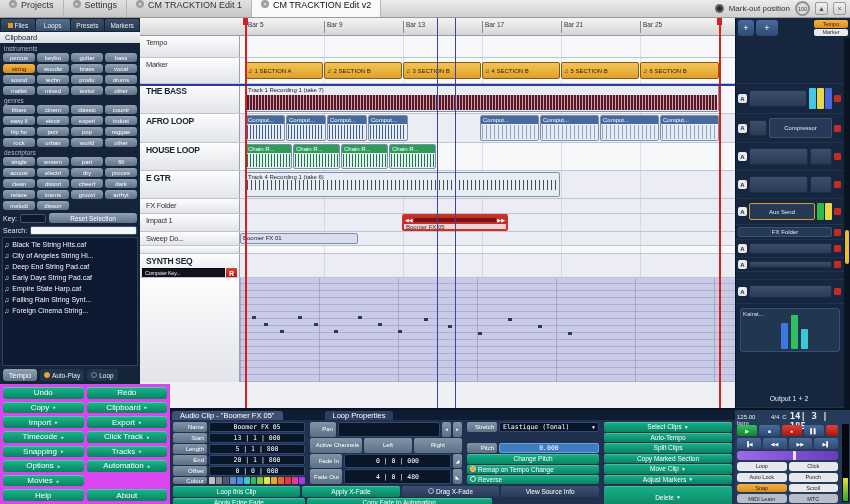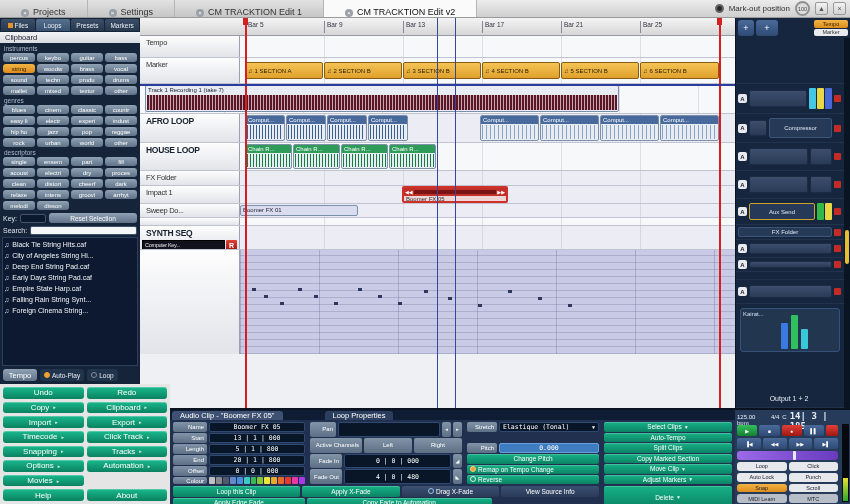--- a/index.html
+++ b/index.html
@@ -1,20 +1,20 @@
 <!DOCTYPE html>
 <html><head>
 <meta charset="utf-8">
 <style>
 *{box-sizing:border-box;margin:0;padding:0}
 body{margin:0;font-family:"Liberation Sans",sans-serif;background:#777}
 .app{position:relative;width:850px;height:504px;background:#cdd1d8;overflow:hidden;font-family:"Liberation Sans",sans-serif}
 
 .titlebar{position:absolute;left:0;top:0;width:850px;height:18px;background:linear-gradient(#ececec,#cfcfcf);border-bottom:1px solid #9a9a9a;display:flex;align-items:stretch}
-.ttab{display:flex;align-items:flex-end;gap:4px;padding:0 21px;font-size:9px;color:#333;border-right:1px solid #b5b5b5;background:linear-gradient(#e2e2e2,#c6c6c6);white-space:nowrap}
+.ttab{display:flex;align-items:flex-start;gap:4px;padding:0 9px;font-size:9px;color:#333;border-right:1px solid #b5b5b5;background:linear-gradient(#e2e2e2,#c6c6c6);white-space:nowrap}
 .ttab.active{background:#fafafa;color:#111}
 .tclose{width:8px;height:8px;border-radius:50%;background:#9aa0a8;color:#fff;font-size:6px;line-height:8px;text-align:center;flex:0 0 auto}
 .tright{margin-left:auto;display:flex;align-items:center;gap:5px;padding-right:4px}
 .markdot{width:9px;height:9px;border-radius:50%;background:#2a2a2a;border:2px solid #666}
 .marklabel{font-size:8px;color:#333}
 .meter100{width:15px;height:15px;border-radius:50%;background:#ddd;border:2px solid #909090;font-size:5.5px;color:#444;display:flex;align-items:center;justify-content:center}
 .winbtn{width:13px;height:13px;border:1px solid #999;background:linear-gradient(#f2f2f2,#d2d2d2);border-radius:2px;font-size:7px;color:#555;display:flex;align-items:center;justify-content:center}
 
 .browser{position:absolute;left:0;top:18px;width:140px;height:366px;background:#152438;display:flex;flex-direction:column;color:#fff}
 .btabs{display:flex;gap:1px;padding:1px;height:14px}
@@ -34,21 +34,21 @@
 .searchbox{flex:1;height:9px;background:#f5f6f8;border-radius:2px;border:1px solid #3c506a}
 .filelist{flex:1;background:#0c1930;margin:0 2px;border:1px solid #2c405c;overflow:hidden;padding:1px}
 .file{display:flex;align-items:center;gap:3px;height:11px;font-size:7px;color:#f2f5f8;white-space:nowrap;overflow:hidden}
 .fnote{color:#cfe0f0;font-size:7px;flex:0 0 auto}
 .playrow{display:flex;align-items:center;gap:3px;padding:3px;flex:0 0 auto}
 .playbtn{width:34px;height:12px;background:linear-gradient(#90a2b4,#5f7287);border-radius:3px;color:#fff;font-size:7.5px;display:flex;align-items:center;justify-content:center}
 .chk{display:flex;align-items:center;gap:2px;background:#20344c;border-radius:3px;padding:0 4px;height:12px;font-size:6.5px;color:#e6ecf2;white-space:nowrap}
 .chk .dot{width:6px;height:6px;border-radius:50%;border:1px solid #889;flex:0 0 auto}
 .chk .dot.on{background:#f0a030;border-color:#f0a030}
 
-.menu{position:absolute;left:0;top:384px;width:170px;height:120px;background:#e5e5e5;display:grid;grid-template-columns:1fr 1fr;gap:3px;padding:3px;z-index:6}
+.menu{position:absolute;left:0;top:384px;width:170px;height:120px;background:#d946ef;display:grid;grid-template-columns:1fr 1fr;gap:3px;padding:3px;z-index:6}
 .gbtn{background:linear-gradient(#19b98d,#0a8160);border-radius:3px;color:#fff;font-size:8px;display:flex;align-items:center;justify-content:center;box-shadow:inset 0 1px rgba(255,255,255,.25)}
 .gbtn:empty{visibility:hidden}
 .gbtn.sub::after{content:"▸";font-size:5px;margin-left:4px;opacity:.85}
 
 .timeline{position:absolute;left:140px;top:18px;width:595px;height:390px;background:#eef0f4;overflow:hidden}
 .ruler{position:relative;height:18px;background:linear-gradient(#f4f4f4,#d6d6d6);border-bottom:1px solid #99a}
 .bar{position:absolute;top:3px;font-size:6.5px;color:#334;border-left:1px solid #889;padding-left:2px;height:12px;white-space:nowrap}
 .rflag{position:absolute;top:0;width:5px;height:7px;background:#d42020}
 .trow{display:flex;border-bottom:1px solid #c0c4d0;position:relative}
 .tname{width:100px;background:linear-gradient(#fdfdfd,#e2e4ea);border-right:1px solid #9aa2b0;font-size:8.5px;font-weight:bold;color:#182230;padding:2px 0 0 6px;letter-spacing:-.3px;overflow:hidden;white-space:nowrap}
@@ -375,20 +375,21 @@
             <span>5 SECTION B</span>
           </div>
         <div class="msec" style="left:400px;width:79px">
             <span>♫</span>
             <span>6 SECTION B</span>
           </div>
       </div>
     </div>
 
     <div class="trow" style="height:30px">
+      <div class="tname">THE BASS</div>
       <div class="tclips t-light">
         <div class="clip" style="left:5px;width:474px">
           <div class="cliplabel">Track 1 Recording 1 (take 7)</div>
           <div class="wave w-maroon"></div>
         </div>
       </div>
     </div>
 
     <div class="trow" style="height:29px">
       <div class="tname">AFRO LOOP</div>
@@ -443,20 +444,29 @@
             <div class="chdr hdr-green">Chain R...</div>
             <div class="wave w-green"></div>
           </div>
         <div class="clip" style="left:149px;width:47px">
             <div class="chdr hdr-green">Chain R...</div>
             <div class="wave w-green"></div>
           </div>
       </div>
     </div>
 
+    <div class="trow" style="height:28px">
+      <div class="tname">E GTR</div>
+      <div class="tclips t-lav">
+        <div class="clip" style="left:5px;width:315px">
+          <div class="cliplabel">Track 4 Recording 1 (take 6)</div>
+          <div class="wave w-gray"></div>
+        </div>
+      </div>
+    </div>
 
 
     <div class="trow" style="height:15px">
       <div class="tname small">FX Folder</div>
       <div class="tclips t-lav"></div>
     </div>
 
     <div class="trow" style="height:18px">
       <div class="tname small">Impact 1</div>
       <div class="tclips t-lav">

